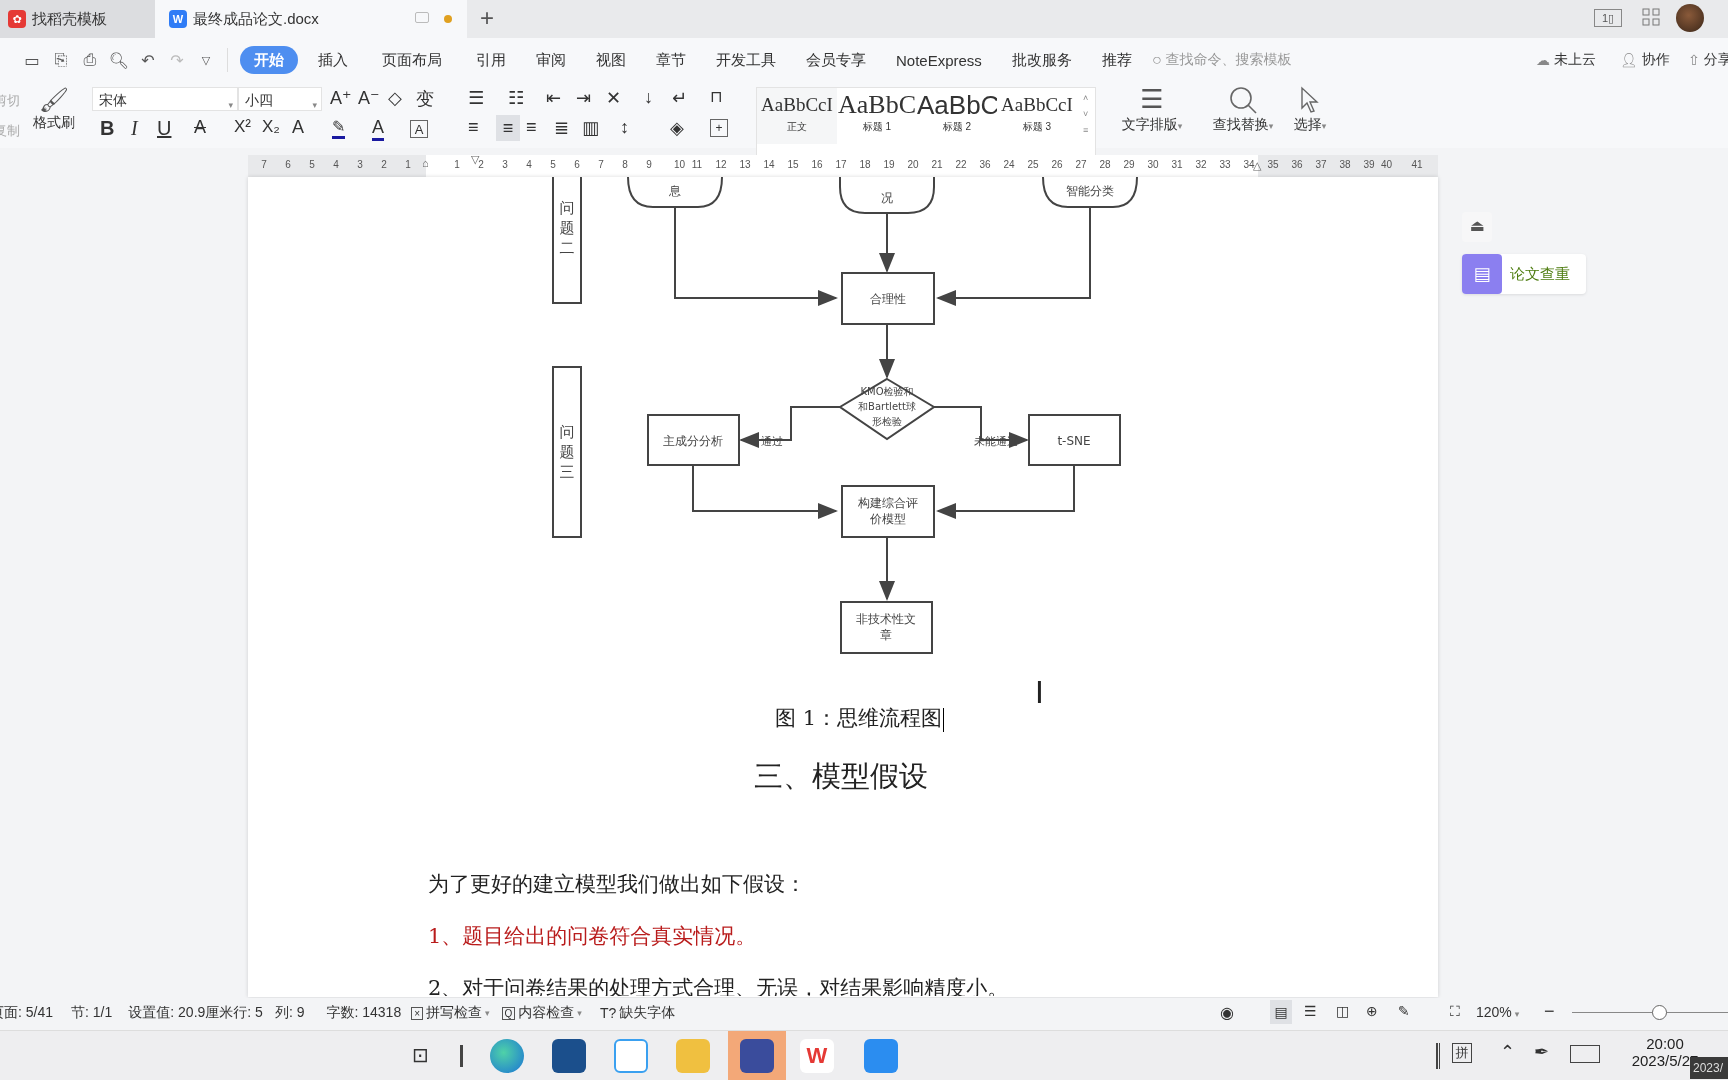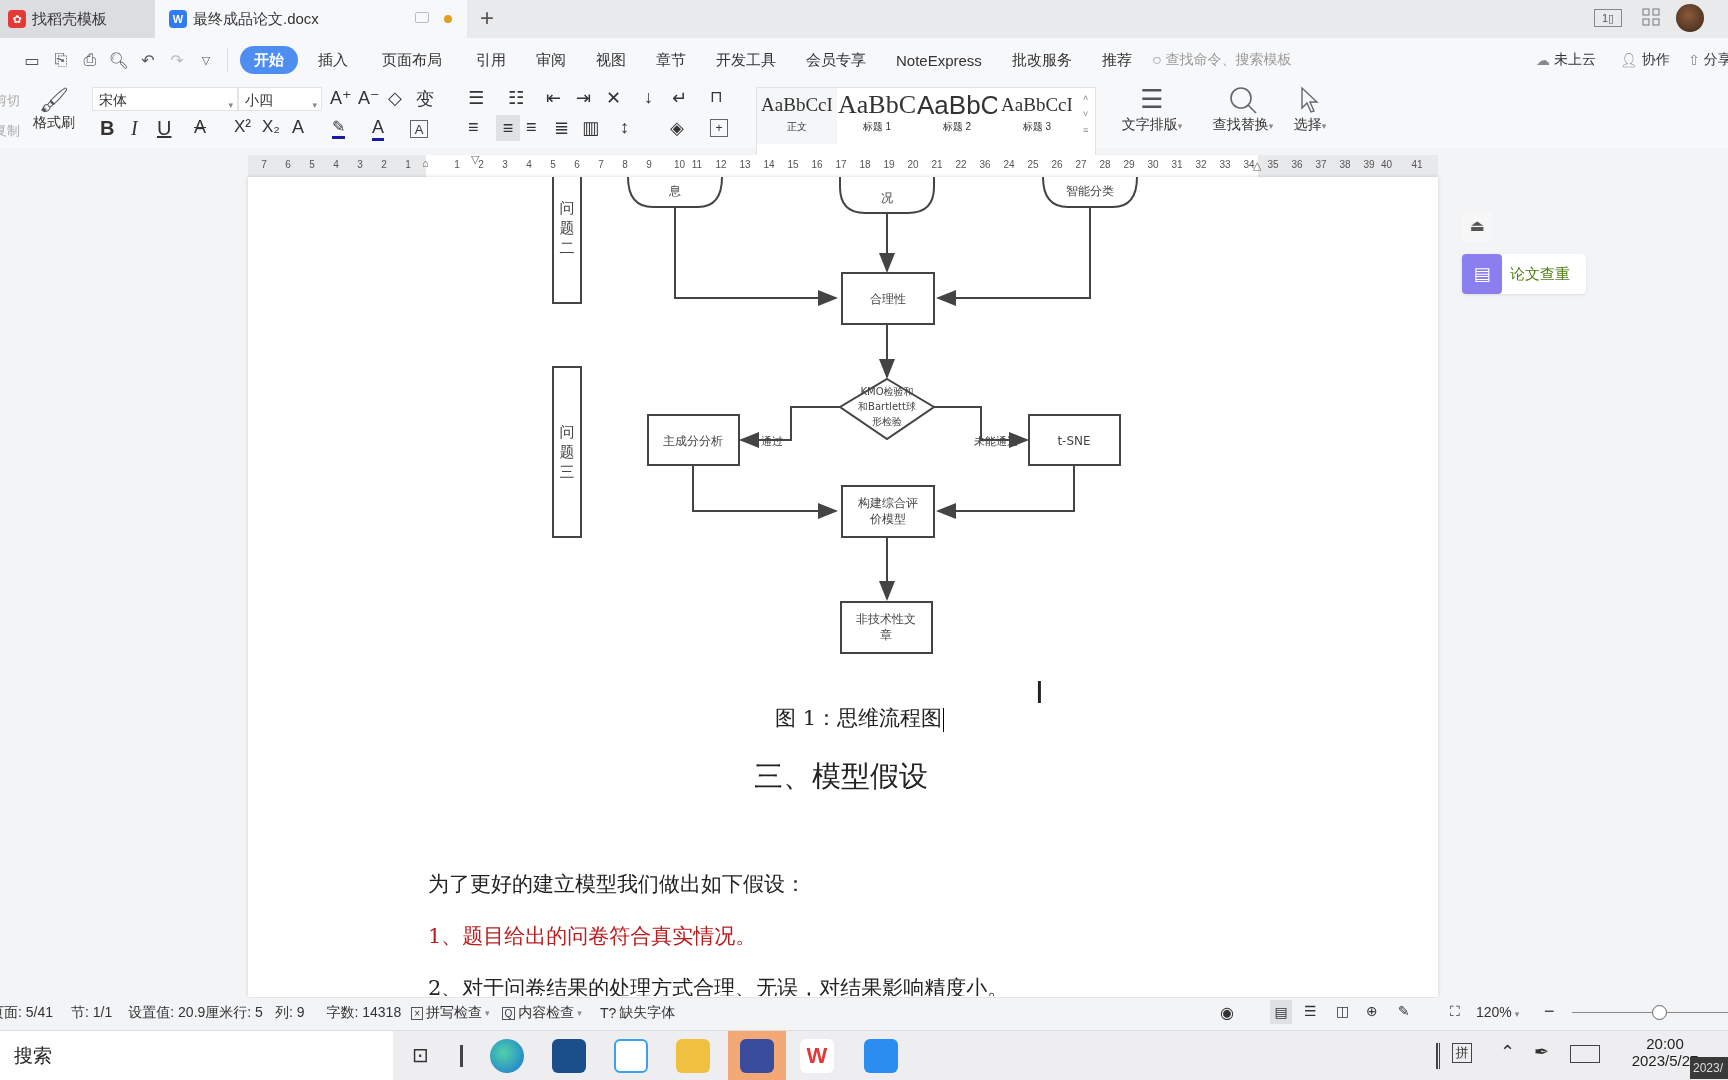--- a/index.html
+++ b/index.html
@@ -352,23 +352,20 @@
   <span class="abs" style="left:1366px;top:5px">⊕</span>
   <span class="abs" style="left:1398px;top:5px">✎</span>
   <span class="abs" style="left:1450px;top:5px">⛶</span>
   <span class="abs" style="left:1476px;top:6px"><span>120%</span><span style="font-size:9px;color:#888;margin-left:3px">▾</span></span>
   <span class="abs" style="left:1544px;top:3px;font-size:18px">−</span>
   <span class="abs" style="left:1572px;top:14px;width:156px;height:1px;background:#888"></span>
   <span class="abs" style="left:1652px;top:7px;width:15px;height:15px;border-radius:50%;border:1px solid #666;background:#fff"></span>
 </div>
 
 <div id="taskbar">
-  <div class="abs" style="left:0;top:0;width:393px;height:50px;background:#fff;display:flex;align-items:center;padding-left:14px;font-size:19px;color:#222">
-      <span>搜索</span>
-    </div>
   <div class="abs" style="left:412px;top:12px;font-size:20px;color:#333">⊡</div>
   <div class="abs" style="left:460px;top:14px;width:2px;height:22px;border-left:2px solid #444;border-right:1px solid #444"></div>
   <div class="tbicon" style="left:490px;background:radial-gradient(circle at 40% 40%,#4fd2a8,#1a73d6);border-radius:50%"></div>
   <div class="tbicon" style="left:552px;background:#1b4f8c"></div>
   <div class="tbicon" style="left:614px;background:#fff;border:2px solid #3aa0f0"></div>
   <div class="tbicon" style="left:676px;background:#f0c040"></div>
   <div class="abs" style="left:728px;top:0;width:58px;height:50px;background:#f3a878"></div>
   <div class="tbicon" style="left:740px;background:#3a4c9c"></div>
   <div class="tbicon" style="left:800px;background:#fff;color:#e53935;font-weight:bold;font-size:22px;text-align:center;line-height:34px">W</div>
   <div class="tbicon" style="left:864px;background:#2b8df0"></div>

